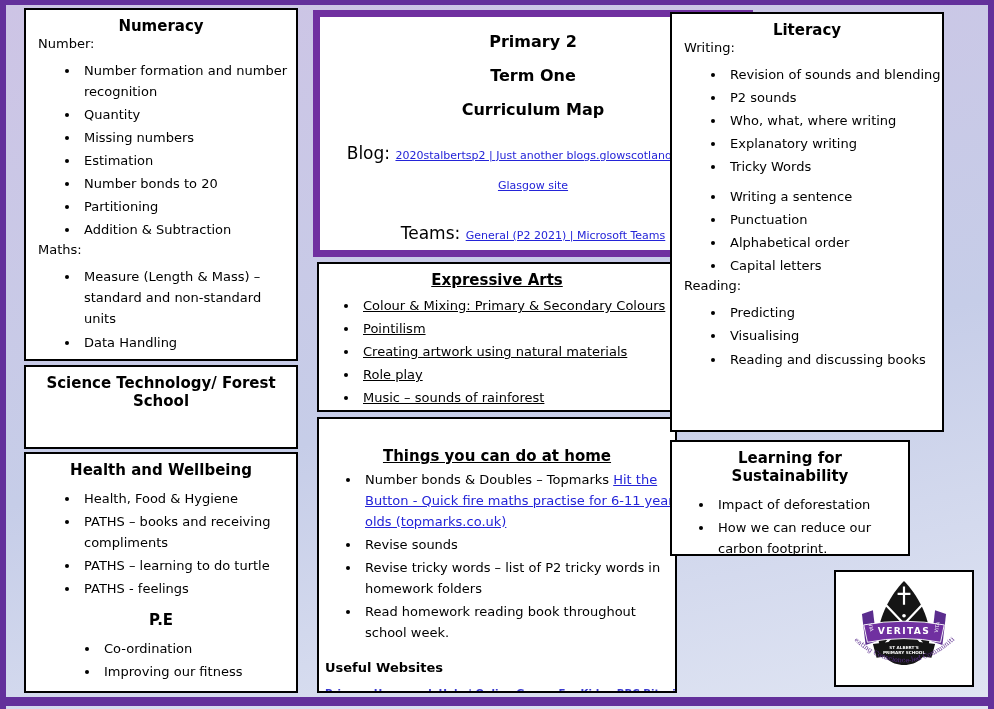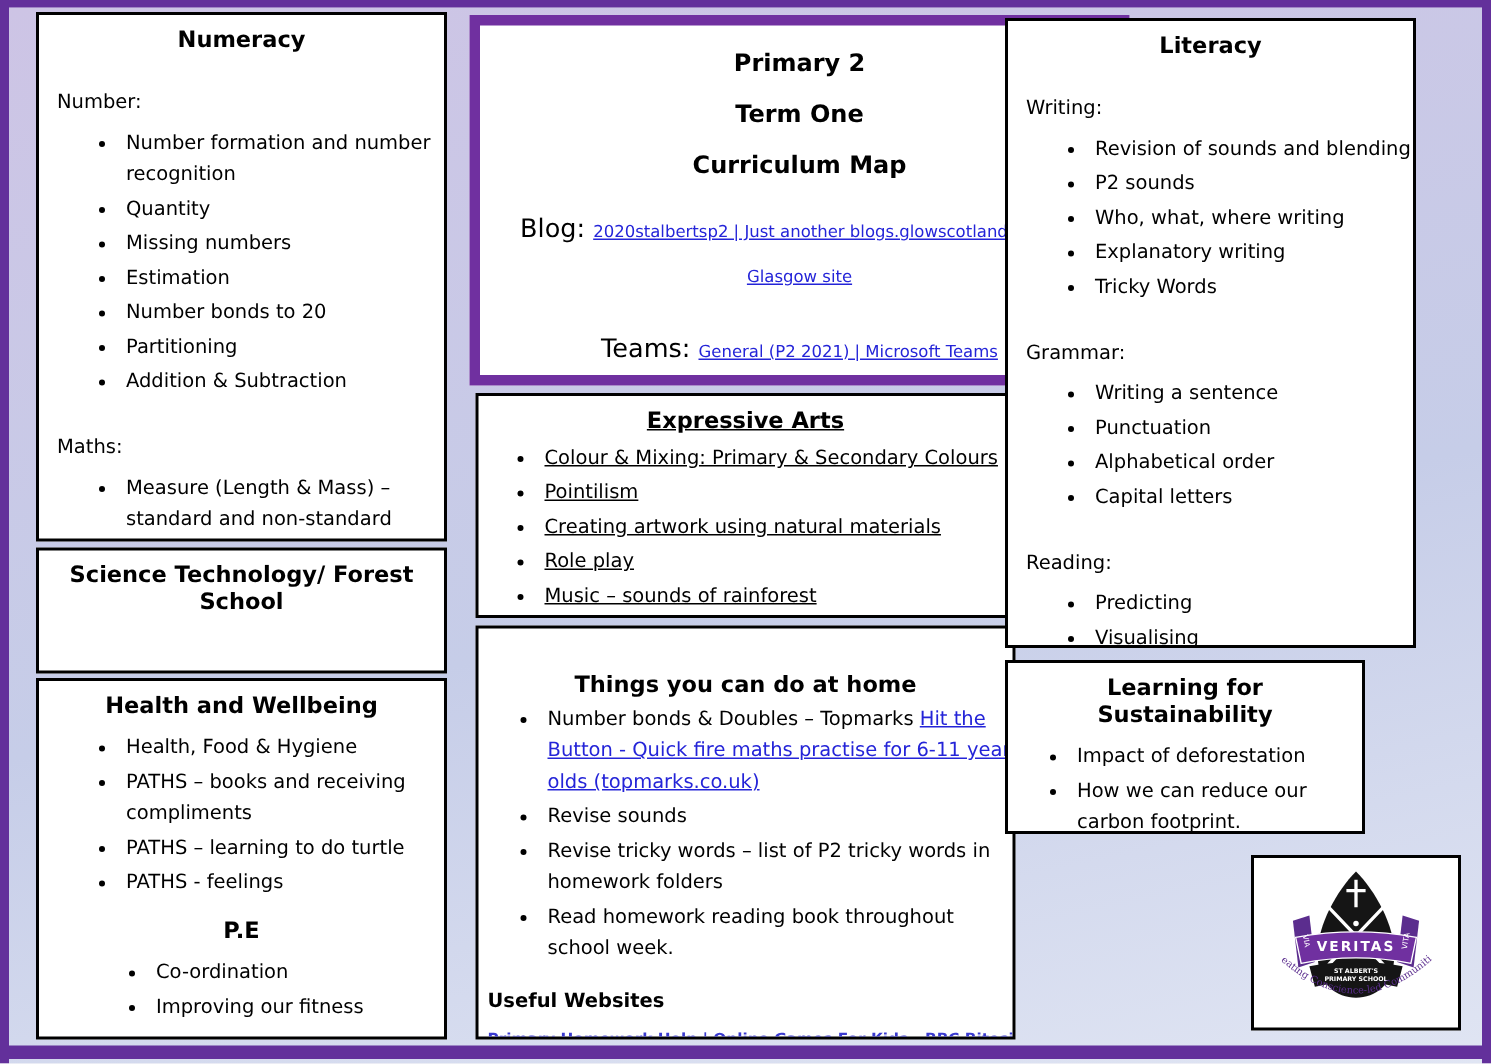--- a/index.html
+++ b/index.html
@@ -6,32 +6,32 @@
   #page{
     position:relative;width:994px;height:709px;box-sizing:border-box;
     border:solid #63309b;border-width:5px 6px 0 6px;
     background:linear-gradient(168deg,#cdc4e5 0%,#c6cde8 55%,#e0e5f3 100%);
     font-family:"DejaVu Sans",sans-serif;color:#000;
     overflow:hidden;
   }
   #bottom-band{position:absolute;left:-6px;bottom:3px;width:994px;height:9px;background:#63309b;}
   .box{position:absolute;background:#fff;border:2px solid #000;box-sizing:border-box;overflow:hidden;}
   .box-title{font-weight:bold;font-size:15px;text-align:center;margin:7px 8px 0;}
-  .label{font-size:13px;margin:26px 0 0 12px;}
+  .label{font-size:13px;margin:1px 0 0 12px;}
   ul{margin:9px 0 0;padding-left:54px;font-size:13px;line-height:1.62;}
   li{margin:2px 0;padding-left:4px;}
   ul.more-indent{padding-left:74px;}
   a{color:#2424d8;cursor:pointer;}
   
   #main-box{border:7px solid #7030a0;text-align:center;}
   .main-title{font-weight:bold;font-size:16px;margin:15px 0 0;}
   .link-row{margin:20px 14px 0;line-height:1.75;font-size:17px;}
   .link-row a{font-weight:normal;font-size:11px;}
   
-  .home-title{margin-top:28px;}
+  .home-title{text-decoration:underline;margin-top:28px;}
   #home-box ul{margin-top:4px;padding-left:42px;}
   .useful-label{font-weight:bold;font-size:13px;margin:17px 0 0 6px;}
   .small-link{display:block;font-size:10.2px;font-weight:bold;margin:13px 0 0 6px;color:#3a3ad0;white-space:nowrap;}
   .small-link.plain{font-weight:normal;}
   
   #logo-box{display:flex;align-items:center;justify-content:center;}
 </style>
 </head>
 <body>
 
@@ -110,21 +110,20 @@
   <div class="box" id="literacy-box" style="left:664px;top:7px;width:274px;height:420px;">
     <div class="box-title">Literacy</div>
     <div class="label">Writing:</div>
     <ul>
       <li>Revision of sounds and blending</li>
       <li>P2 sounds</li>
       <li>Who, what, where writing</li>
       <li>Explanatory writing</li>
       <li>Tricky Words</li>
     </ul>
-    <div class="label">Grammar:</div>
     <ul>
       <li>Writing a sentence</li>
       <li>Punctuation</li>
       <li>Alphabetical order</li>
       <li>Capital letters</li>
     </ul>
     <div class="label">Reading:</div>
     <ul>
       <li>Predicting</li>
       <li>Visualising</li>

